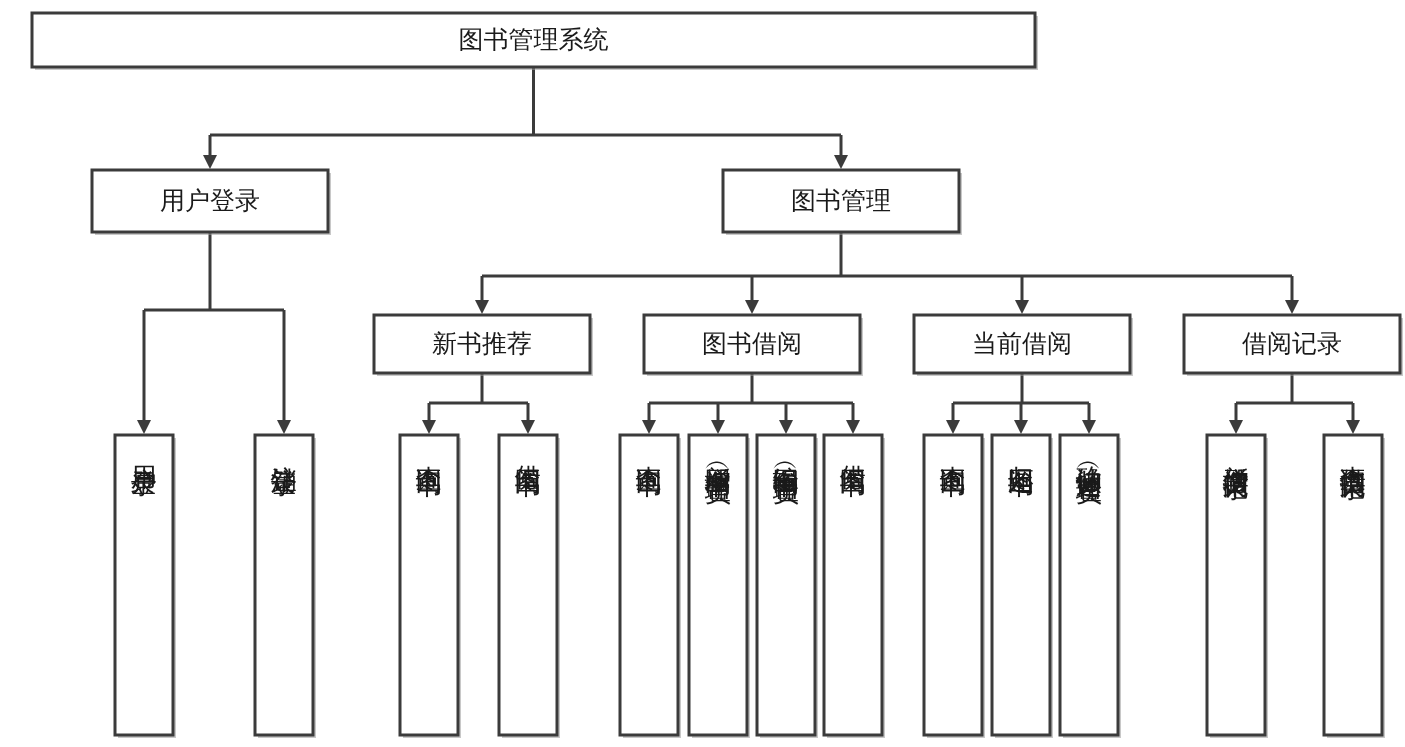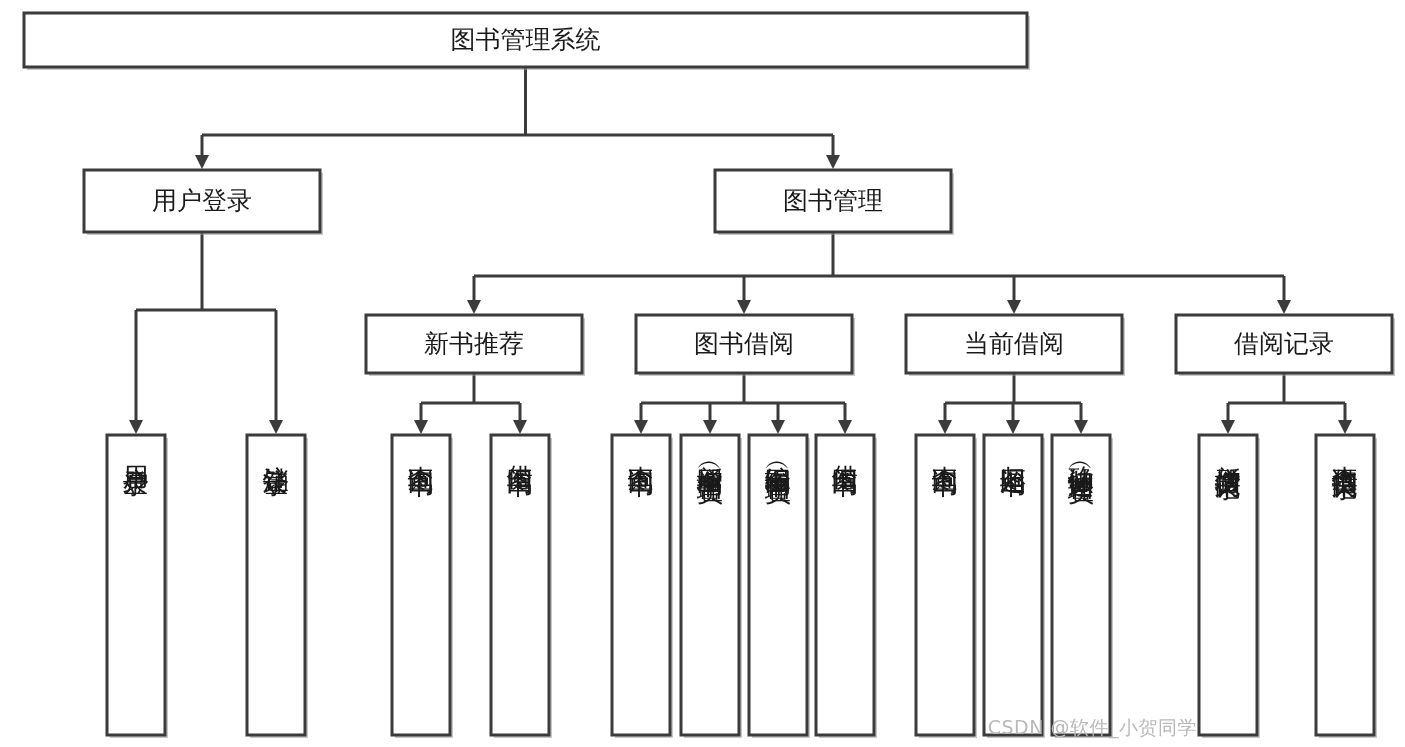--- a/index.html
+++ b/index.html
@@ -9,21 +9,21 @@
   }
   body {
     width: 1405px;
     height: 747px;
     position: relative;
     overflow: hidden;
     font-family: "DejaVu Sans", "Liberation Sans", sans-serif;
   }
   #diagram-root {
     position: absolute;
-    left: 4px;
+    left: 12px;
     top: 0;
     width: 1205px;
     height: 747px;
     border-radius: 13px;
   }
   svg.diagram {
     display: block;
     width: 1405px;
     height: 747px;
   }
@@ -235,14 +235,13 @@
         <span class="vlabel">确认归还（管理员）</span>
       </div>
       <div class="vlabel-wrap" style="left: 1195px; top: 445px; width: 58px; height: 280px;">
         <span class="vlabel">新增借阅记录</span>
       </div>
       <div class="vlabel-wrap" style="left: 1312px; top: 445px; width: 58px; height: 280px;">
         <span class="vlabel">查询借阅记录</span>
       </div>
     </div>
 
-  <div class="watermark">CSDN @软件_小贺同学</div>
 </div>
 
 </body></html>

